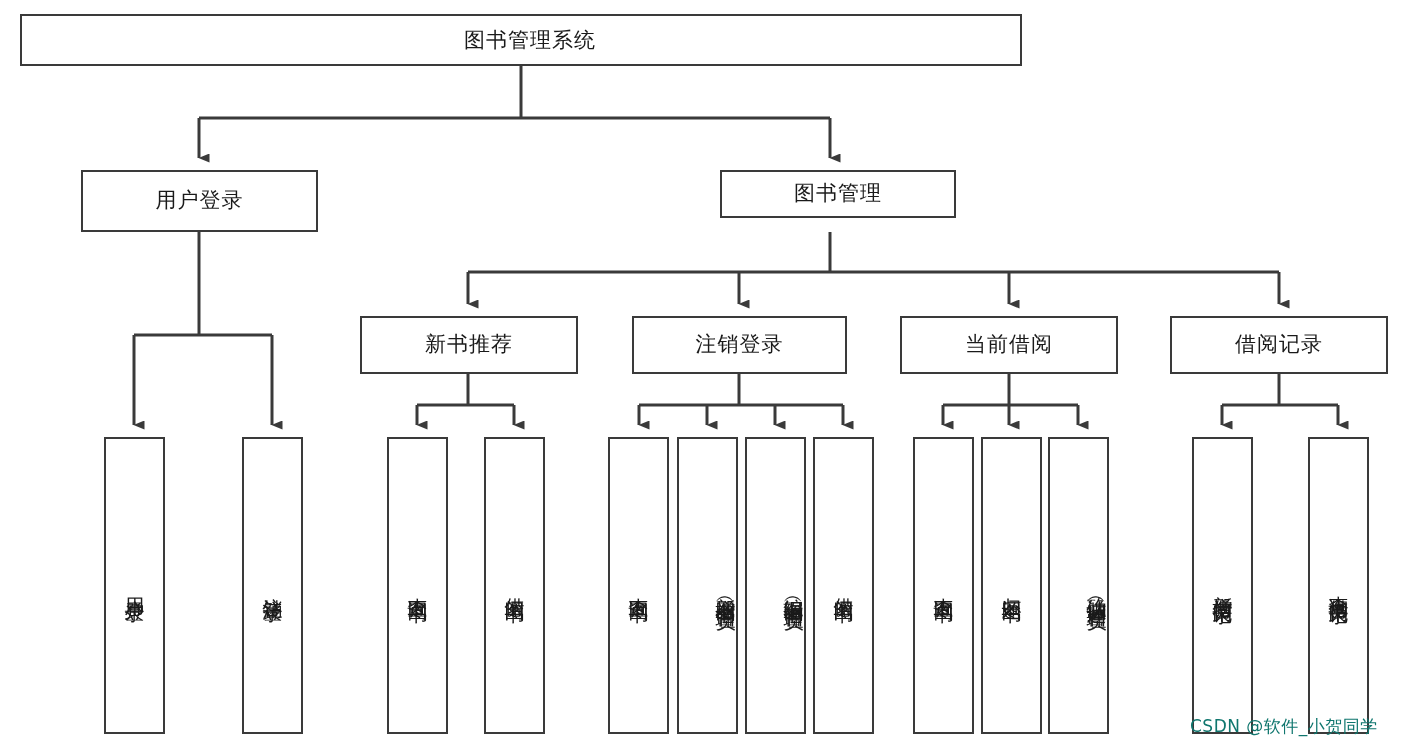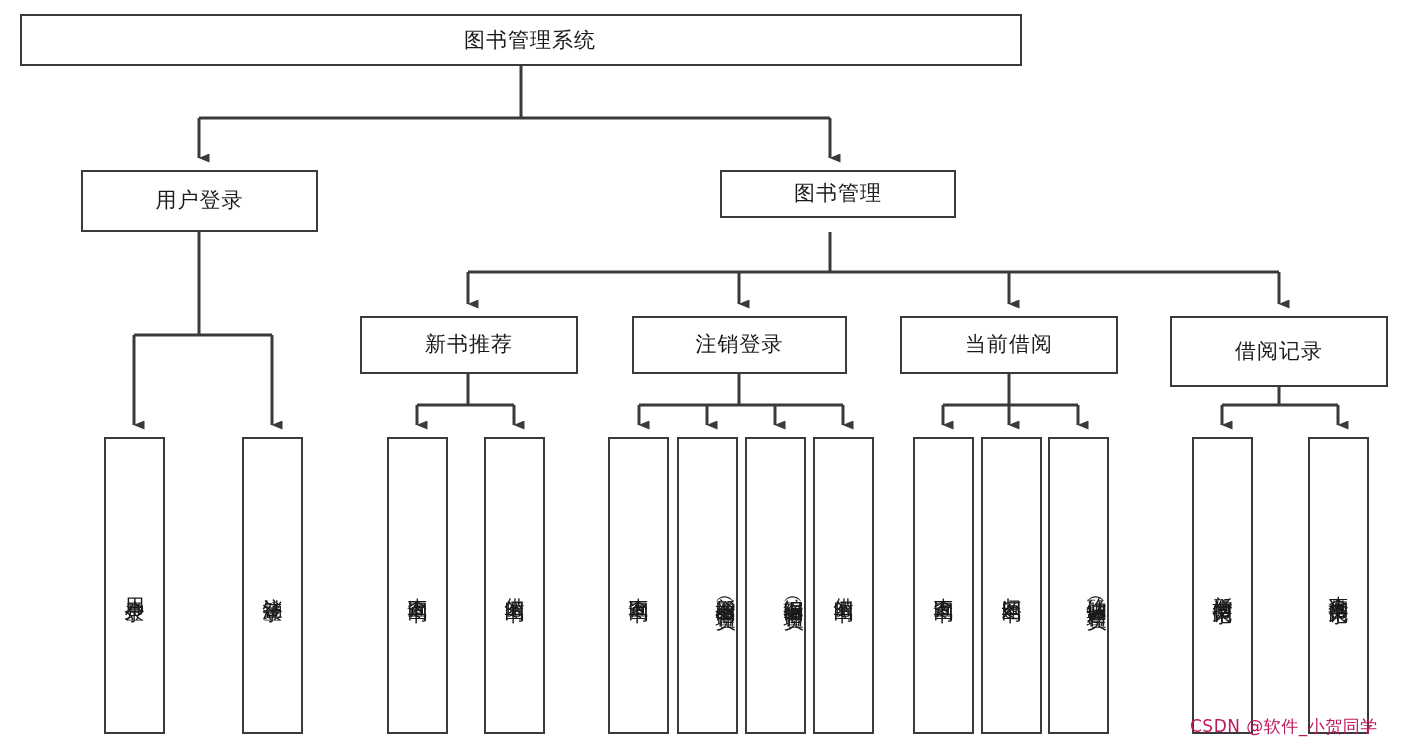--- a/index.html
+++ b/index.html
@@ -55,21 +55,21 @@
     position: absolute;
     left: 0;
     top: 0;
     width: 1405px;
     height: 747px;
     pointer-events: none;
   }
   .watermark {
     position: absolute;
     font-size: 17px;
-    color: #be185d;
+    color: #0f766e;
     letter-spacing: 0.5px;
     white-space: nowrap;
   }
 </style>
 </head>
 <body>
 
 <div id="canvas">
 
   <svg id="edges" viewBox="0 0 1405 747" width="1405" height="747">
@@ -135,21 +135,21 @@
 
   <div class="node node-h" style="left:360px; top:316px; width:218px; height:58px;text-align:center;">
     <span>新书推荐</span>
   </div>
   <div class="node node-h" style="left:632px; top:316px; width:215px; height:58px;">
     <span>注销登录</span>
   </div>
   <div class="node node-h" style="left:900px; top:316px; width:218px; height:58px;justify-content:center;">
     <span>当前借阅</span>
   </div>
-  <div class="node node-h" style="left:1170px; top:316px; width:218px; height:71px;">
+  <div class="node node-h" style="left:1170px; top:316px; width:218px; height:58px;">
     <span>借阅记录</span>
   </div>
 
   <div class="node node-v centered" style="left:104px; top:437px; width:61px; height:297px;">
     <span>用户登录</span>
   </div>
   <div class="node node-v centered" style="left:242px; top:437px; width:61px; height:297px;">
     <span>注销登录</span>
   </div>
 

